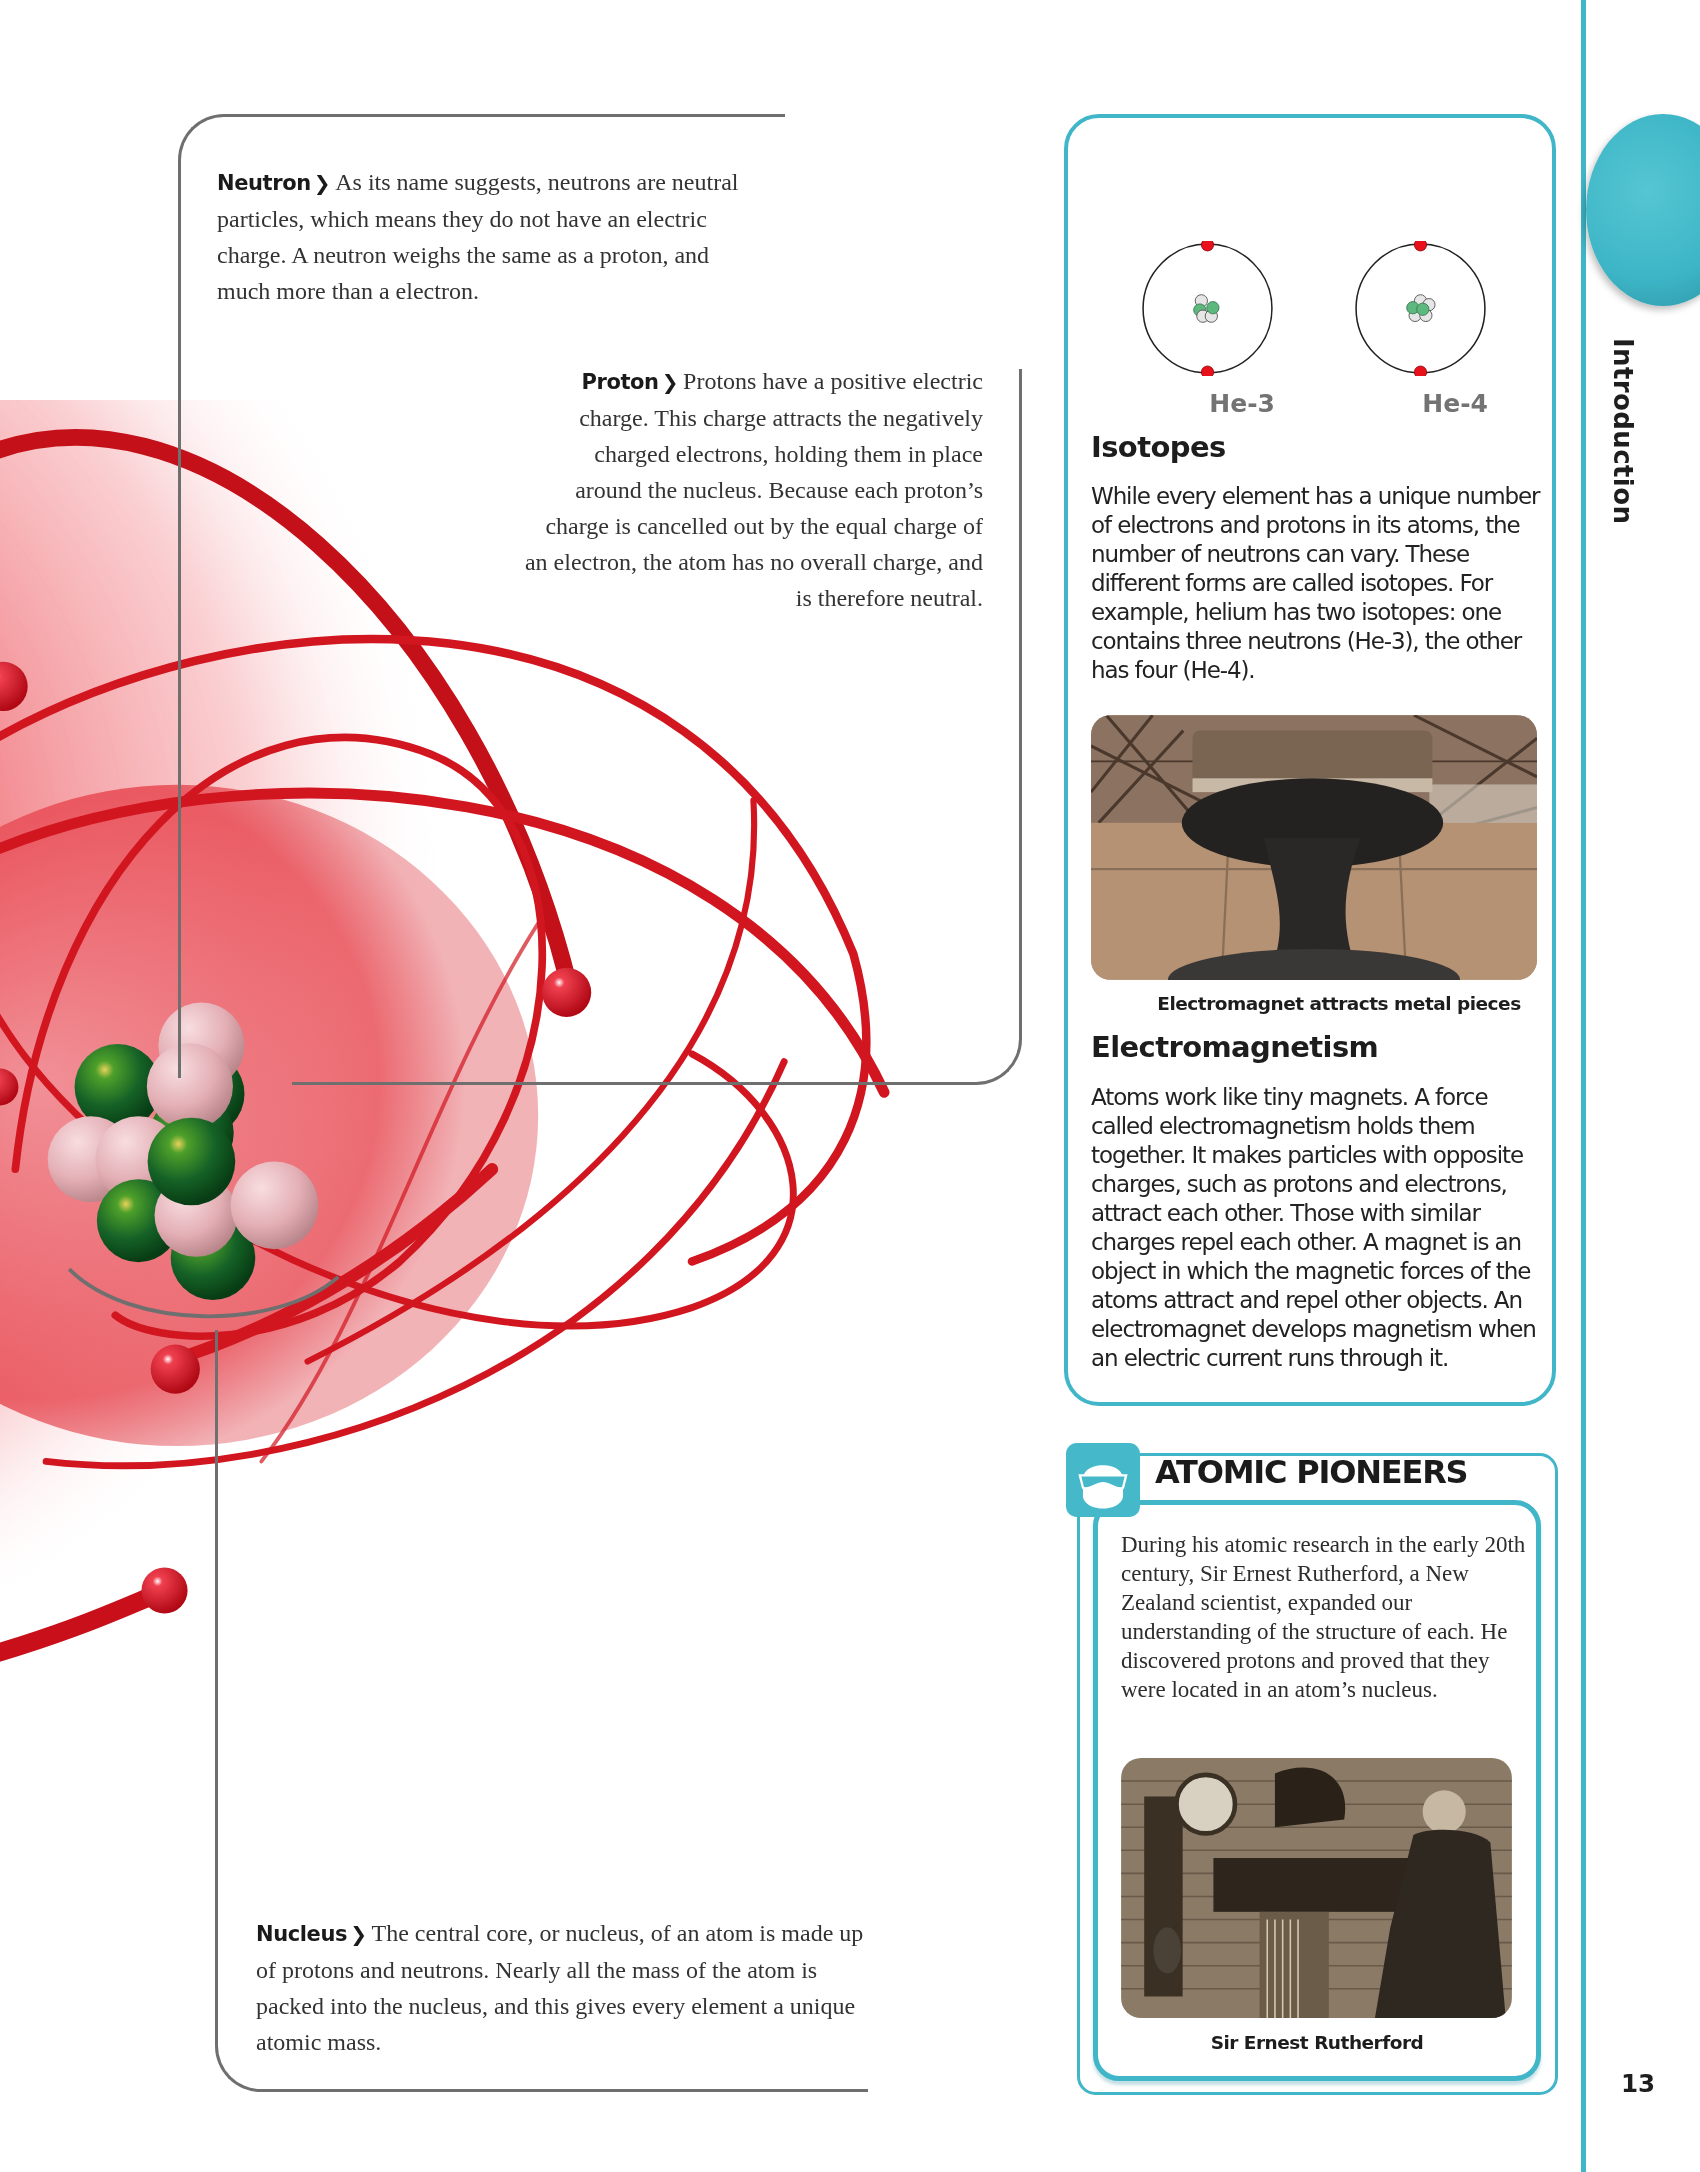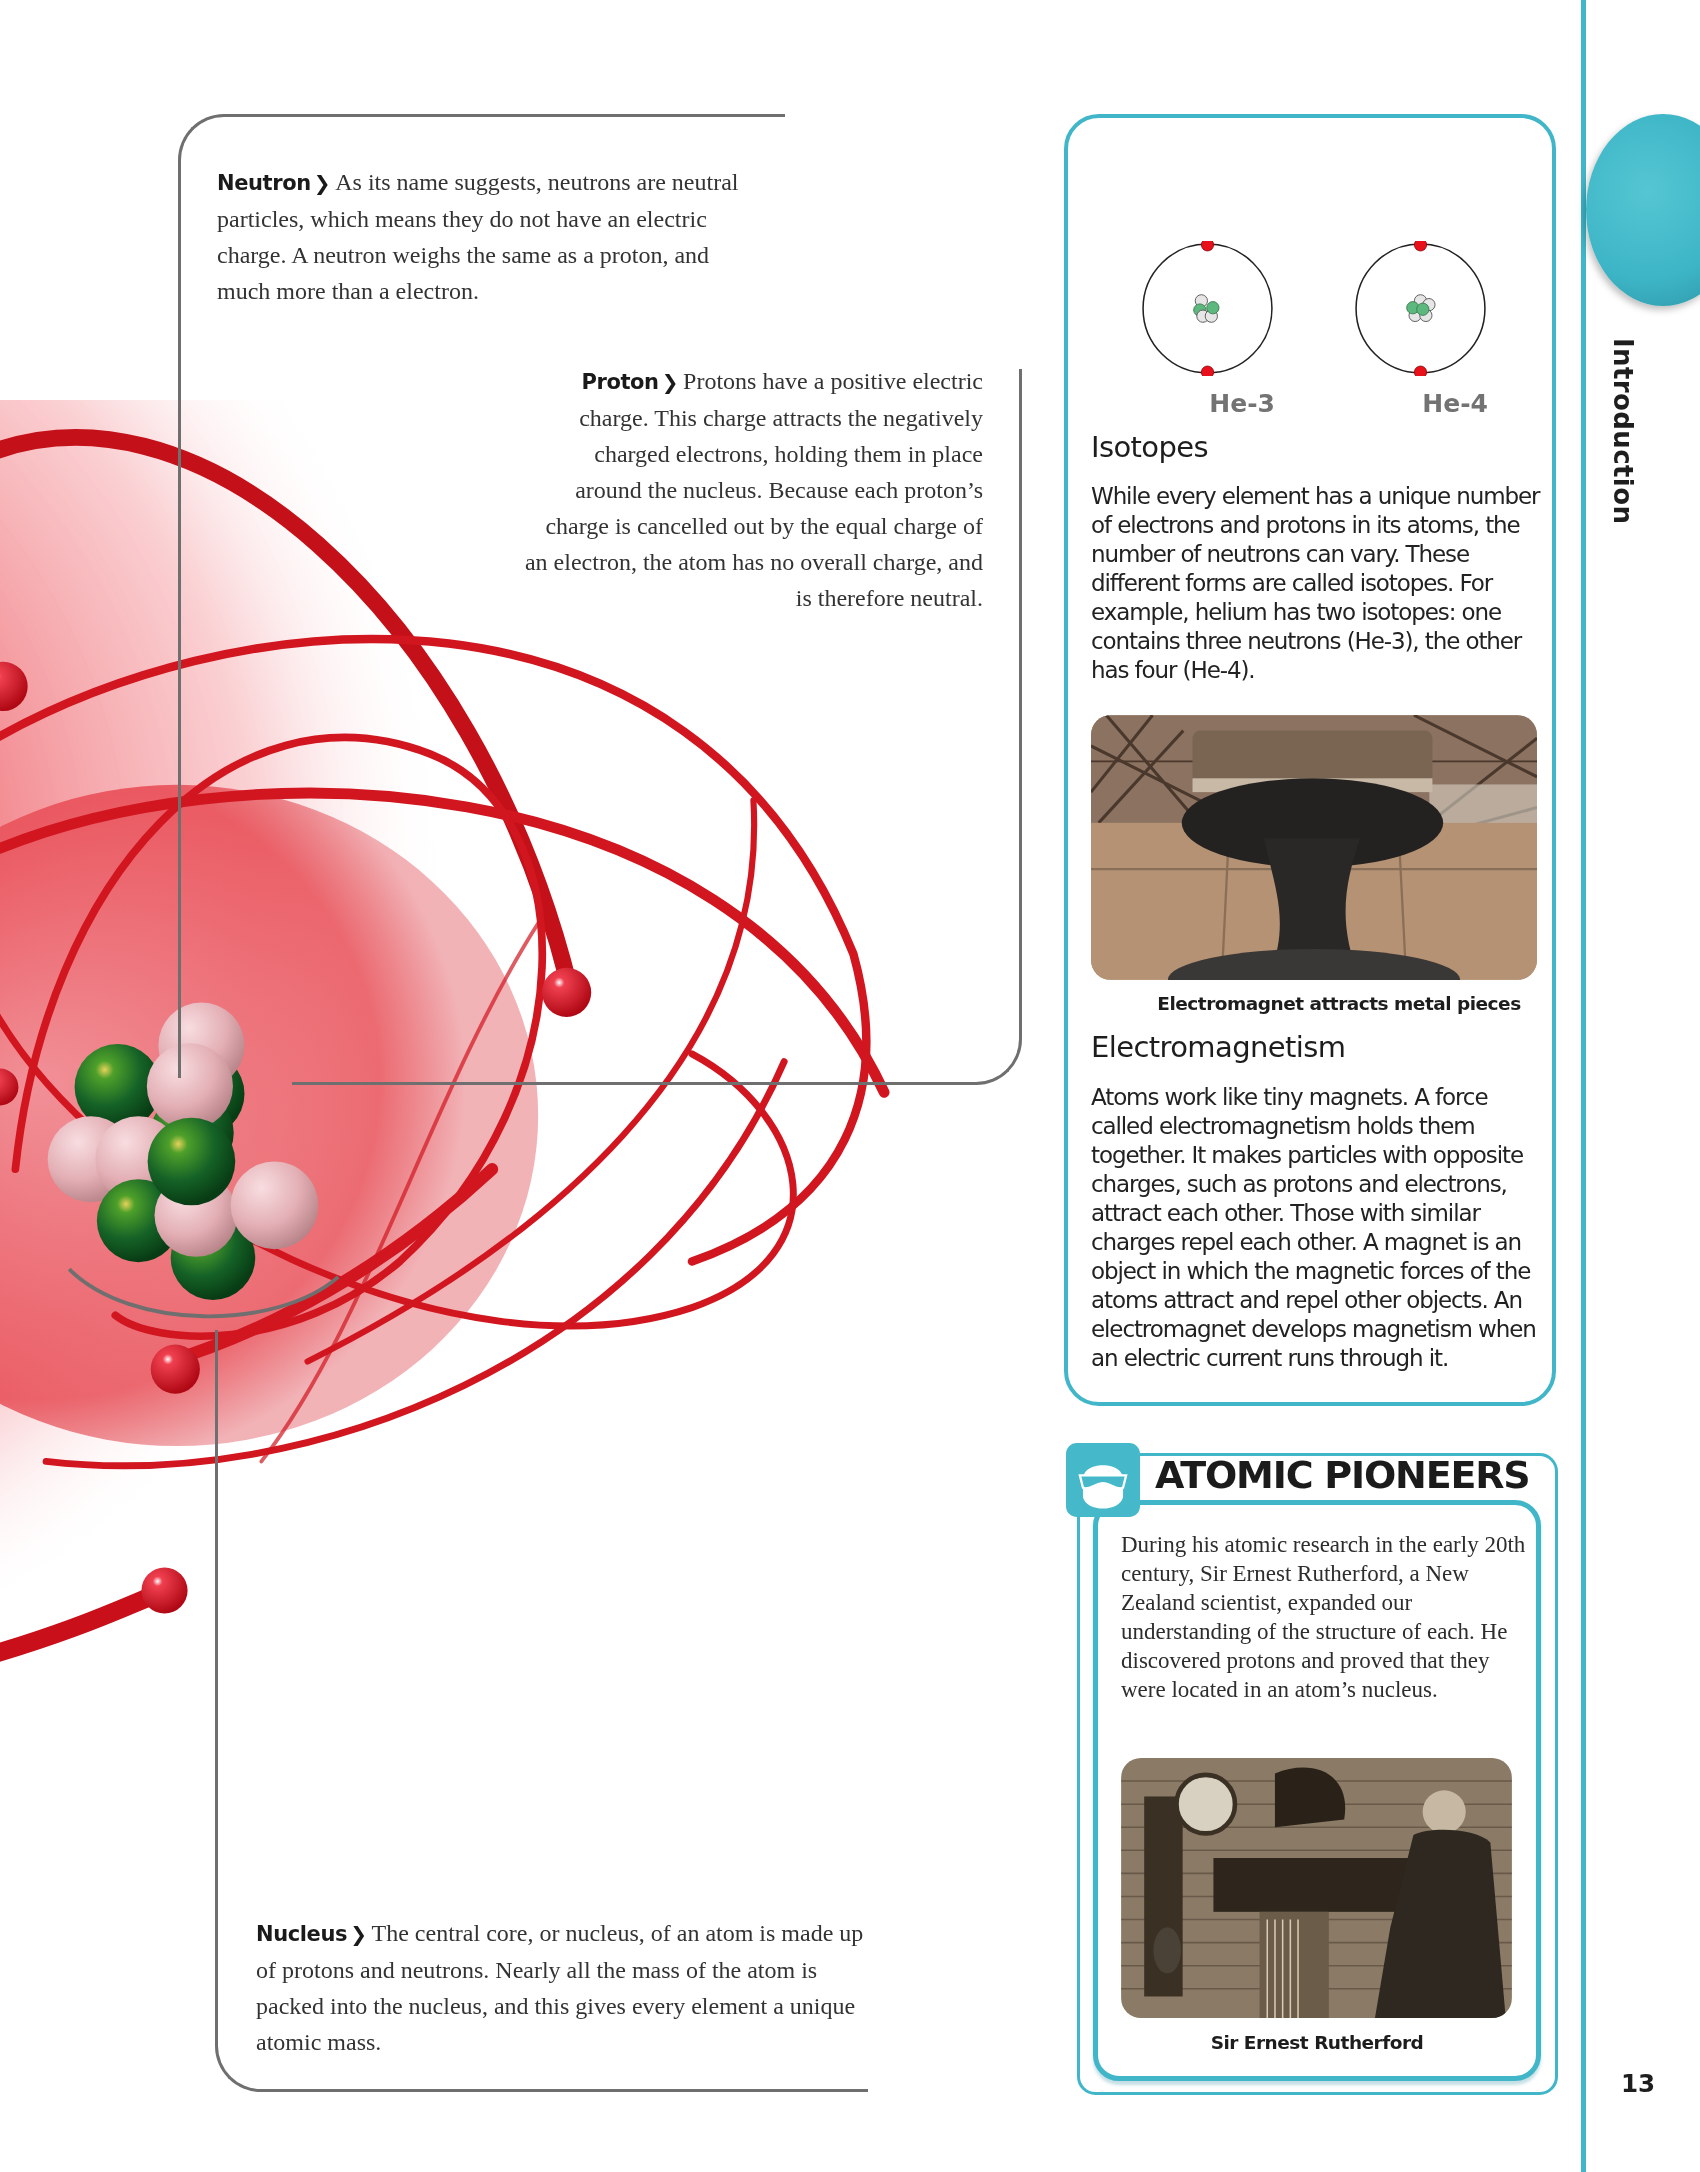--- a/index.html
+++ b/index.html
@@ -53,21 +53,21 @@
   
   #facts-box { left: 1064px; top: 114px; width: 492px; height: 1292px;
     border: 4.6px solid #40b6c8; border-radius: 35px; box-sizing: border-box;
     background: #fff; overflow: hidden; }
   #facts-header { left: 0; top: 0; width: 100%; height: 92px;
     background: linear-gradient(#86cfda, #7cc9d6); border-bottom: 6.2px solid #4bb9c9; box-sizing: border-box; }
   #facts-title { left: 26px; top: 21.5px; font-family: "DejaVu Sans", sans-serif;
     font-weight: bold; font-size: 29px; color: #1d1d1d; letter-spacing: -0.4px; }
   .sans-body { font-family: "DejaVu Sans", sans-serif; font-size: 23px; line-height: 29px;
     color: #222; letter-spacing: -1.1px; margin-top: 16px; }
-  .sans-head { font-family: "DejaVu Sans", sans-serif; font-weight: normal; font-size: 29px;
+  .sans-head { font-family: "DejaVu Sans", sans-serif; font-weight: bold; font-size: 29px;
     color: #1d1d1d; letter-spacing: -0.6px; }
   .caption { font-family: "DejaVu Sans", sans-serif; font-weight: bold; font-size: 18.5px;
     color: #1d1d1d; text-align: center; letter-spacing: -0.5px; }
 
   .iso { position: absolute; width: 135px; height: 135px; }
   .iso svg { width: 135px; height: 135px; }
   .iso-label { position: absolute; width: 135px; text-align: right;
     font-family: "DejaVu Sans", sans-serif; font-weight: bold; font-size: 25px; color: #737373; }
 
   #isotopes-heading { left: 23px; top: 312px; }
@@ -81,21 +81,21 @@
 
   
   #pioneers-outer { left: 1077px; top: 1453px; width: 481px; height: 642px;
     border: 3.1px solid #40b6c8; border-radius: 18.5px; box-sizing: border-box; }
   #pioneers-inner { left: 1093px; top: 1500px; width: 448px; height: 581px;
     border: 5.4px solid #40b6c8; border-radius: 26px; box-sizing: border-box; background:#fff;
     box-shadow: 0 3.1px 3.1px rgba(60,150,170,0.3); }
   #pioneer-icon { left: 1066px; top: 1443px; width: 74px; height: 74px; border-radius: 10.8px;
     background: #45b9c9; }
   #pioneers-title { left: 1155px; top: 1453px; font-family: "DejaVu Sans", sans-serif;
-    font-weight: bold; font-size: 38px; color: #1b1b1b; letter-spacing: -1.2px; }
+    font-weight: bold; font-size: 32px; color: #1b1b1b; letter-spacing: -1.2px; }
   #pioneers-body { left: 1121px; top: 1530px; width: 408px; font-family: "Liberation Serif", serif;
     font-size: 23px; line-height: 29px; color: #2d2d2d; }
   #rutherford-photo { left: 1121px; top: 1758px; width: 391px; height: 260px; }
   #rutherford-caption { left: 1093px; top: 2032px; width: 448px; }
 </style>
 </head>
 <body>
 
 <div id="atom-art" class="abs">
   <svg width="961" height="1500" viewBox="0 0 1250 1950">

